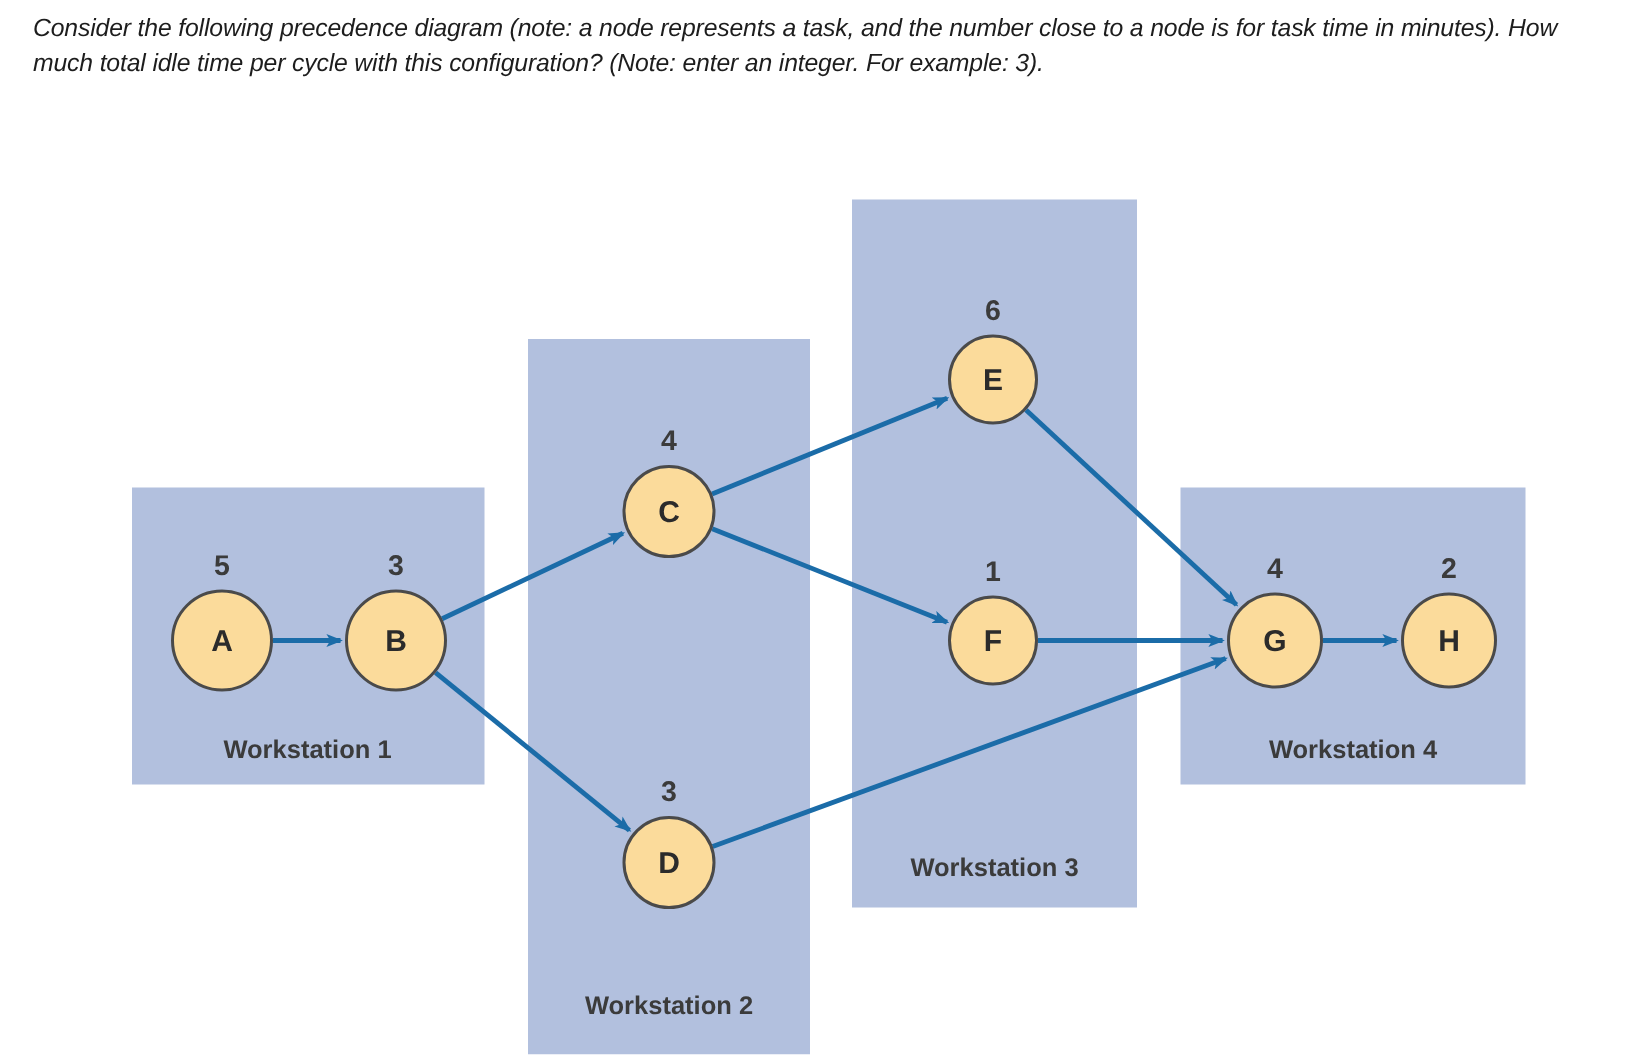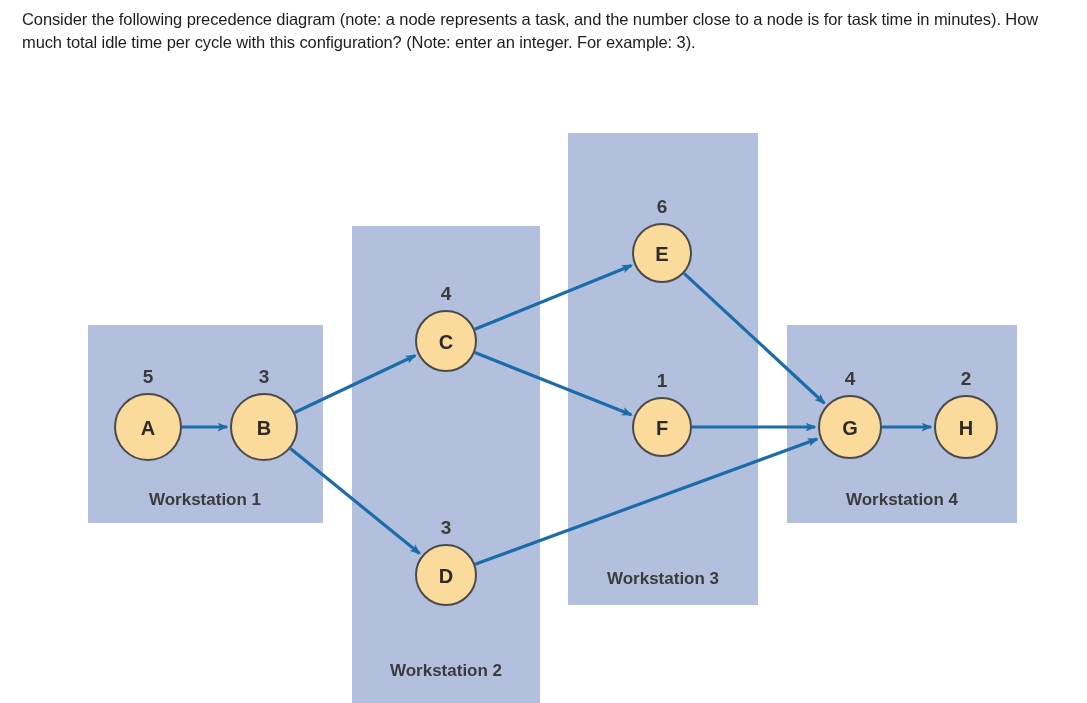--- a/index.html
+++ b/index.html
@@ -17,20 +17,21 @@
   }
   #question {
     position: absolute;
     left: 22px;
     top: 8px;
     width: 1048px;
     font-size: 16.5px;
     line-height: 1.42;
     color: #1d1d1d;
     letter-spacing: -0.1px;
+    font-style: italic;
   }
   #diagram-wrap {
     position: absolute;
     left: 0;
     top: 0;
     width: 1087px;
     height: 703px;
   }
   svg#diagram {
     display: block;

